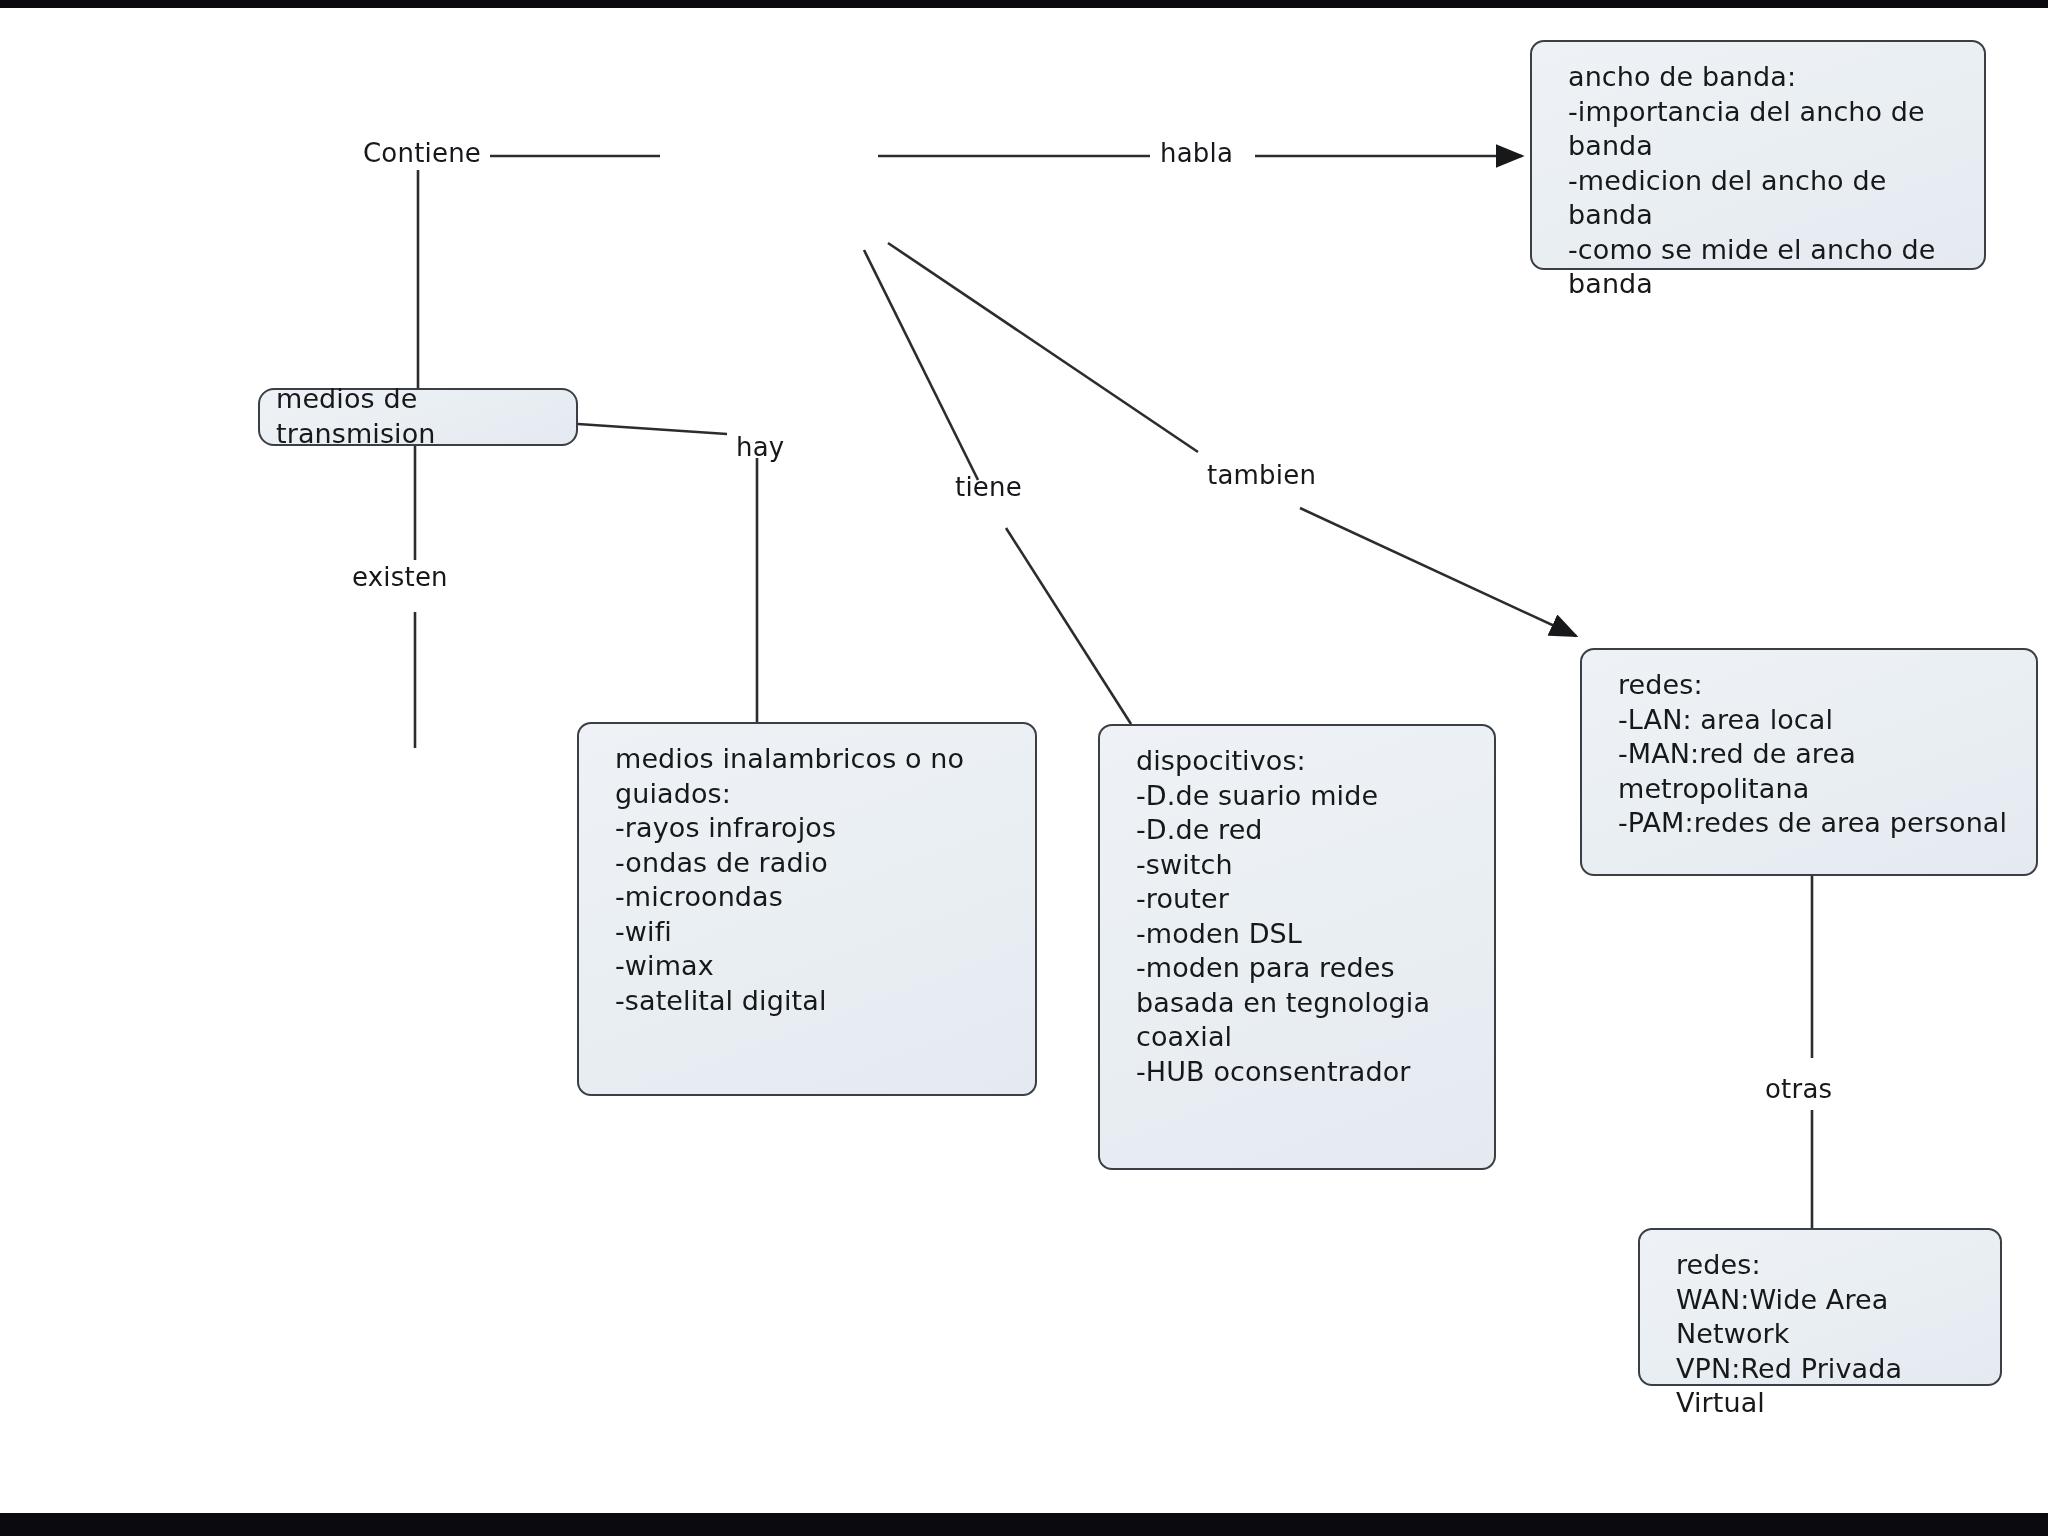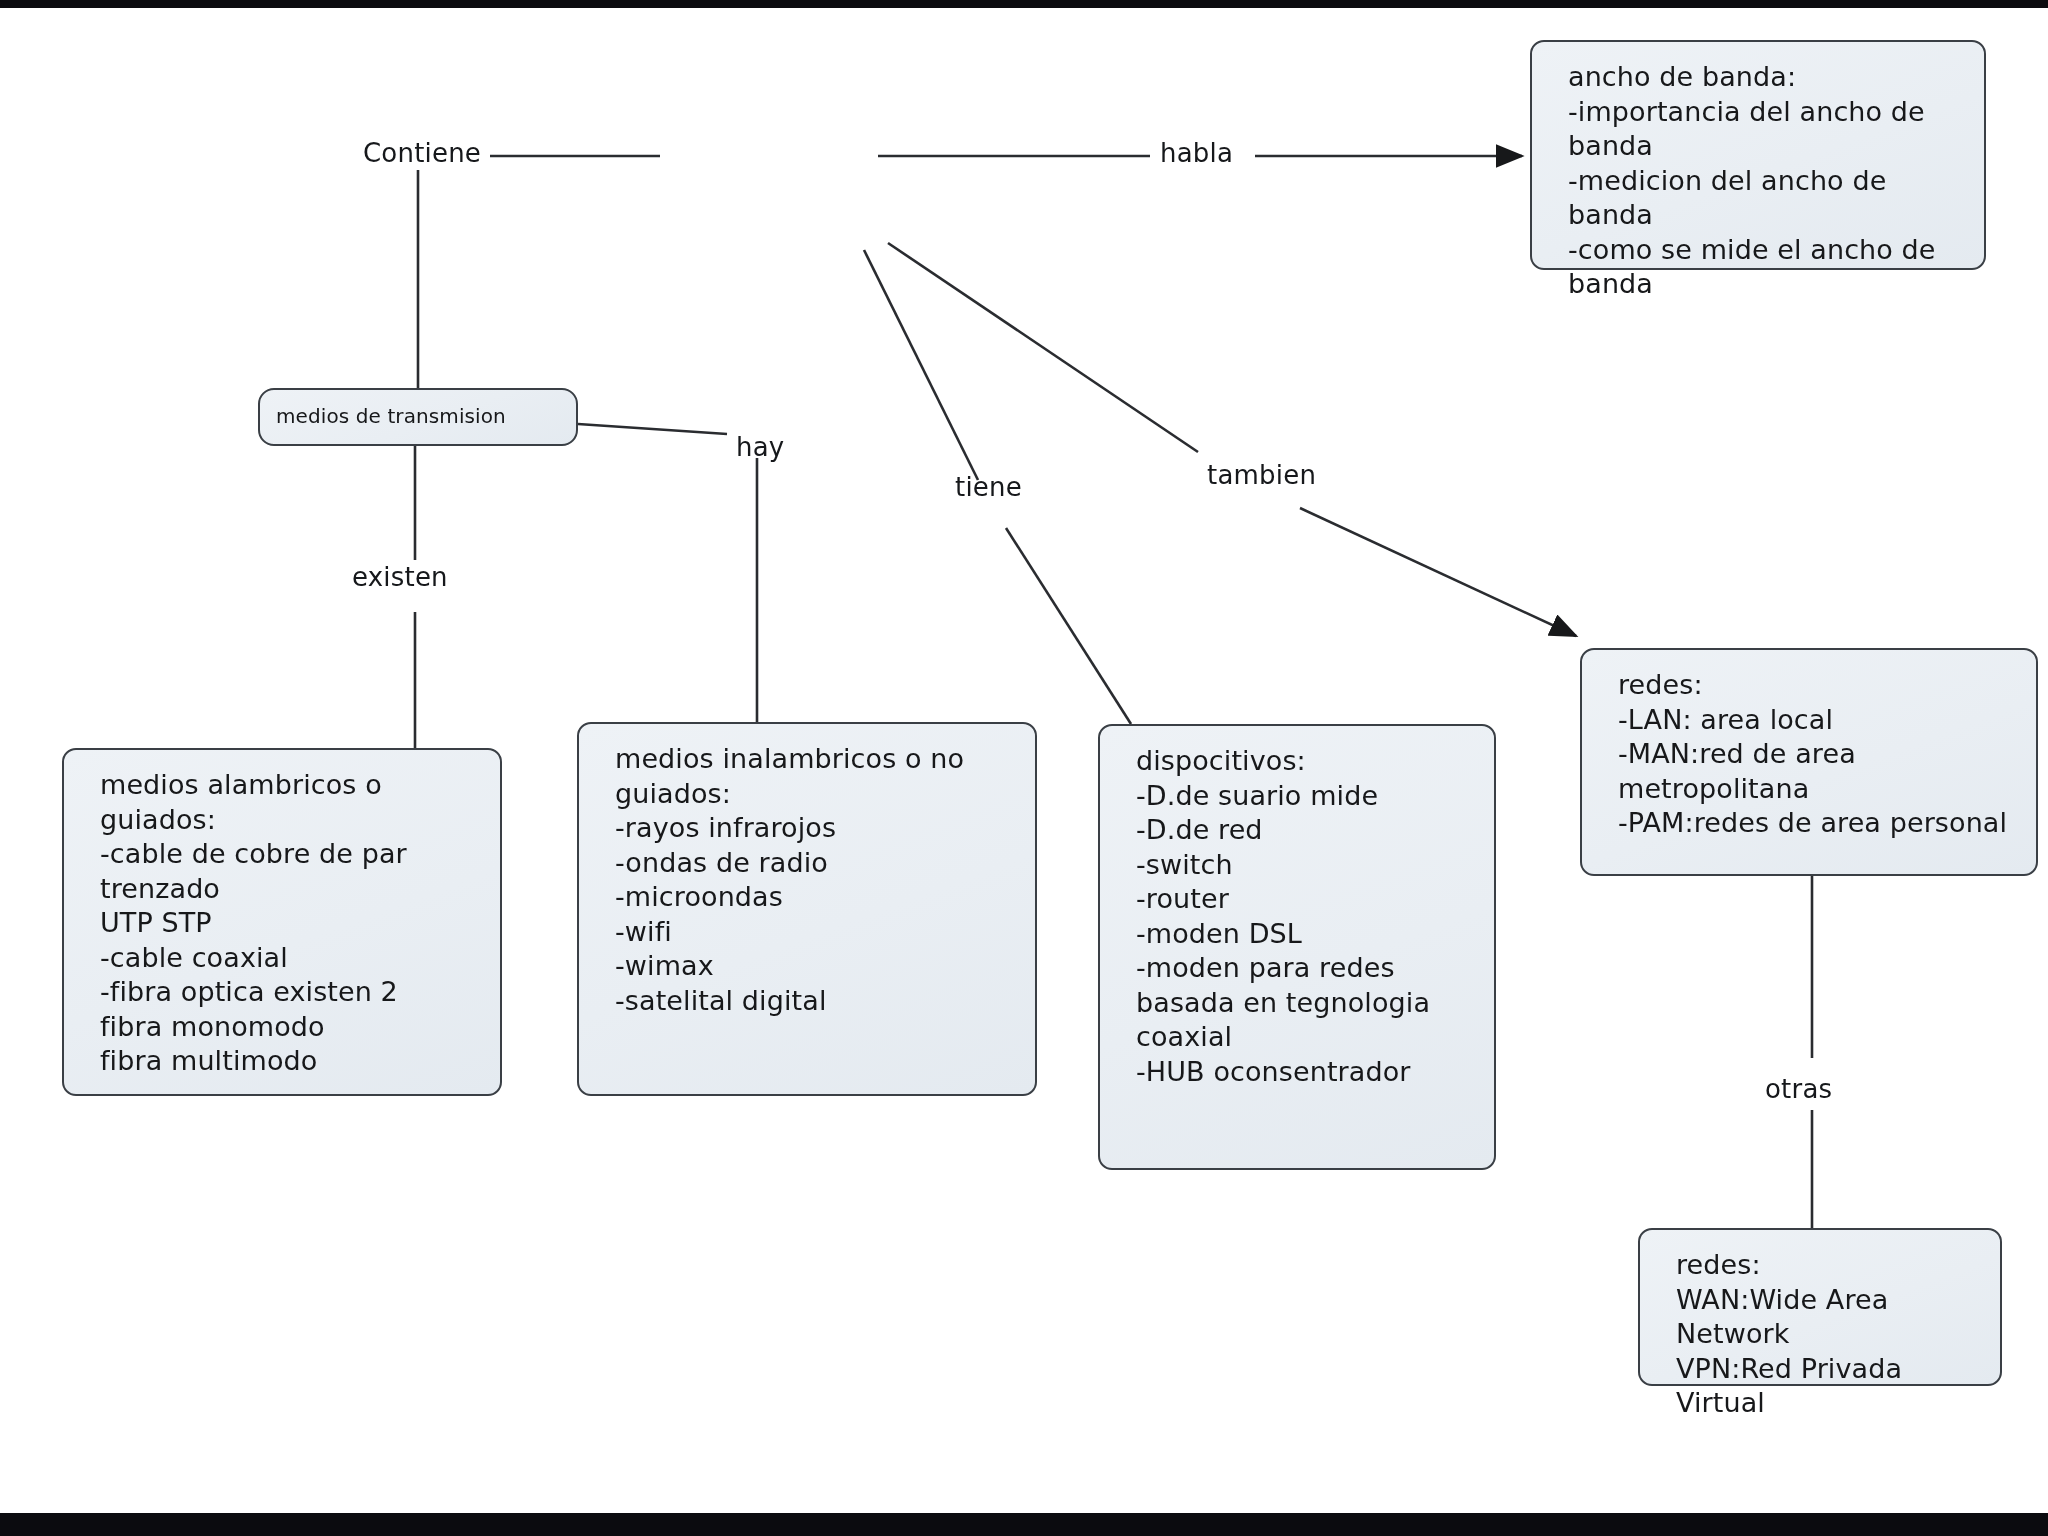--- a/index.html
+++ b/index.html
@@ -53,21 +53,21 @@
     justify-content: center;
     font-size: 27px;
     letter-spacing: .6px;
   }
 
   .node-pill {
     border-radius: 16px;
     display: flex;
     align-items: center;
     padding-left: 16px;
-    font-size: 20px;
+    font-size: 27px;
   }
 
   .node-list {
     padding: 18px 16px 16px 36px;
     font-size: 27px;
   }
 
   .edge-label {
     position: absolute;
     font-size: 26px;
@@ -117,27 +117,20 @@
 
   <div class="node node-pill" style="left:258px; top:388px; width:320px; height:58px;">
     <span>medios de transmision</span>
   </div>
 
   <div class="node node-list" style="left:1530px; top:40px; width:456px; height:230px;">ancho de banda:
 -importancia del ancho de banda
 -medicion del ancho de banda
 -como se mide el ancho de banda</div>
 
-  <div class="node node-list" style="left:62px; top:748px; width:440px; height:348px;">medios alambricos o guiados:
--cable de cobre de par trenzado
-UTP STP
--cable coaxial
--fibra optica existen 2
-fibra monomodo
-fibra multimodo</div>
 
   <div class="node node-list" style="left:536px; top:722px; width:460px; height:374px;margin-left:41px;">medios inalambricos o no guiados:
 -rayos infrarojos
 -ondas de radio
 -microondas
 -wifi
 -wimax
 -satelital digital</div>
 
   <div class="node node-list" style="left:1098px; top:724px; width:398px; height:446px;">dispocitivos:

